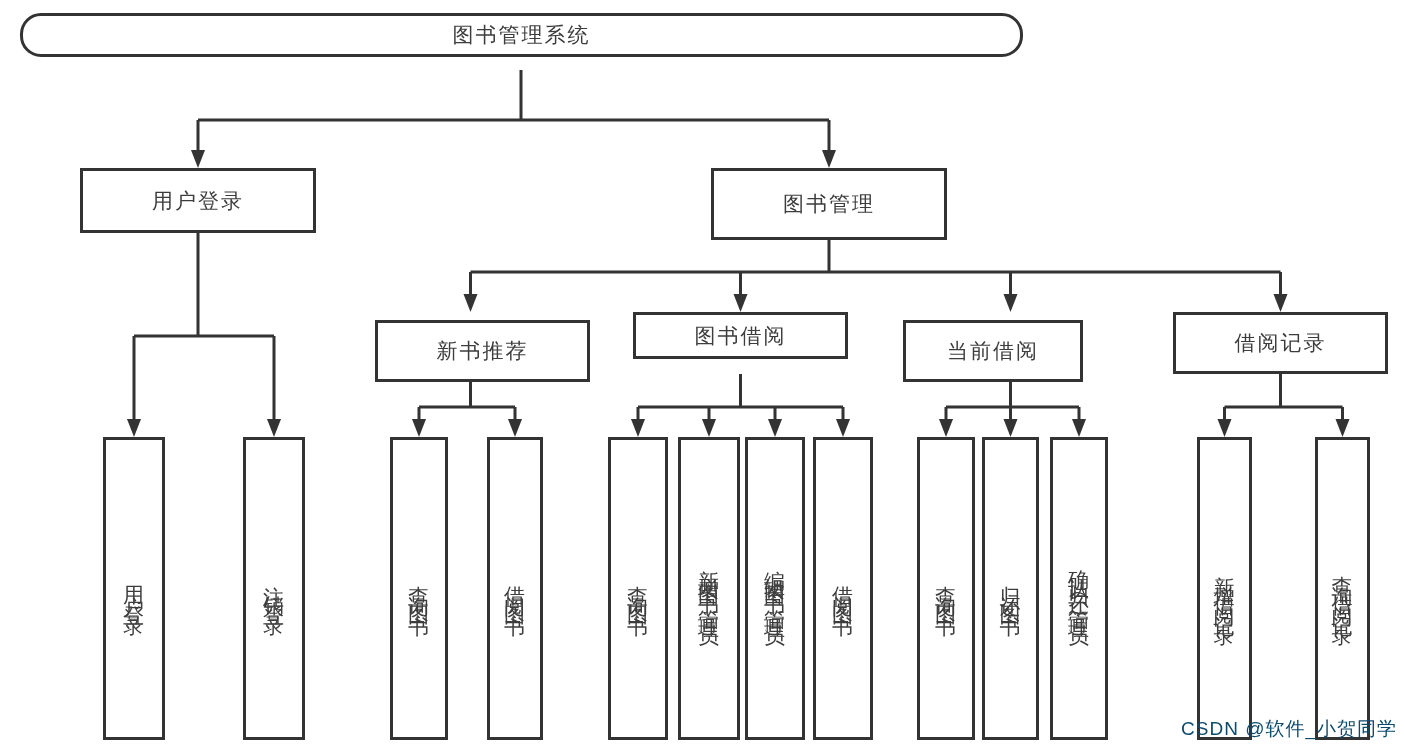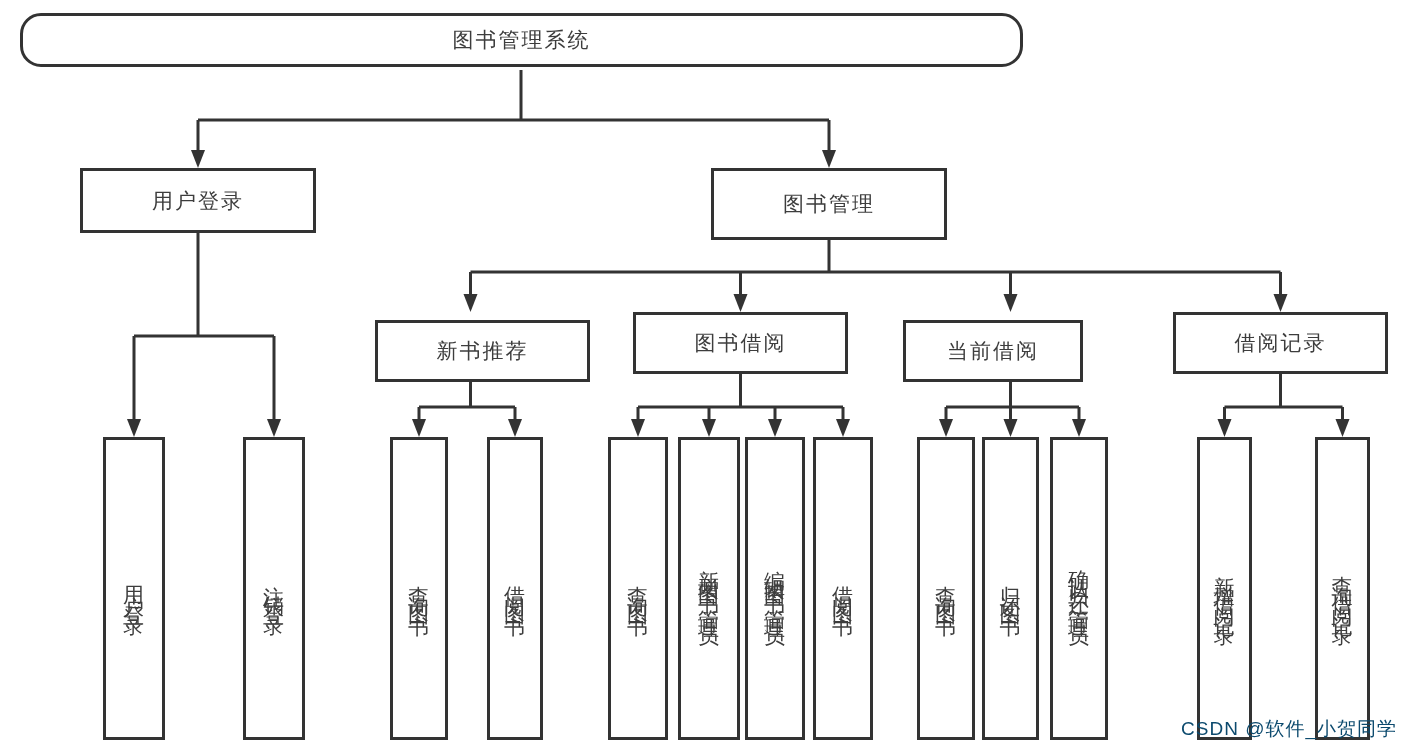--- a/index.html
+++ b/index.html
@@ -96,35 +96,35 @@
       <polygon points="768,419 782,419 775,437"></polygon>
       <polygon points="836,419 850,419 843,437"></polygon>
       <polygon points="939,419 953,419 946,437"></polygon>
       <polygon points="1003.5,419 1017.5,419 1010.5,437"></polygon>
       <polygon points="1072,419 1086,419 1079,437"></polygon>
       <polygon points="1217.5,419 1231.5,419 1224.5,437"></polygon>
       <polygon points="1335.5,419 1349.5,419 1342.5,437"></polygon>
     </g>
   </svg>
 
-  <div class="node" style="left:20px; top:13px; width:1003px; height:54px;border-radius:21px;">
+  <div class="node" style="left:20px; top:13px; width:1003px; height:44px;border-radius:21px;">
     <span class="hlabel">图书管理系统</span>
   </div>
 
   <div class="node" style="left:80px; top:168px; width:236px; height:65px;">
     <span class="hlabel">用户登录</span>
   </div>
   <div class="node" style="left:711px; top:168px; width:236px; height:72px;">
     <span class="hlabel">图书管理</span>
   </div>
 
   <div class="node" style="left:363px; top:320px; width:215px; height:62px;margin-left:12px;">
     <span class="hlabel">新书推荐</span>
   </div>
-  <div class="node" style="left:633px; top:312px; width:215px; height:62px;">
+  <div class="node" style="left:633px; top:312px; width:215px; height:47px;">
     <span class="hlabel">图书借阅</span>
   </div>
   <div class="node" style="left:903px; top:312px; width:180px; height:62px;margin-top:8px;">
     <span class="hlabel">当前借阅</span>
   </div>
   <div class="node" style="left:1173px; top:312px; width:215px; height:62px;">
     <span class="hlabel">借阅记录</span>
   </div>
 
   <div class="node" style="left:103px; top:437px; width:62px; height:303px;">

